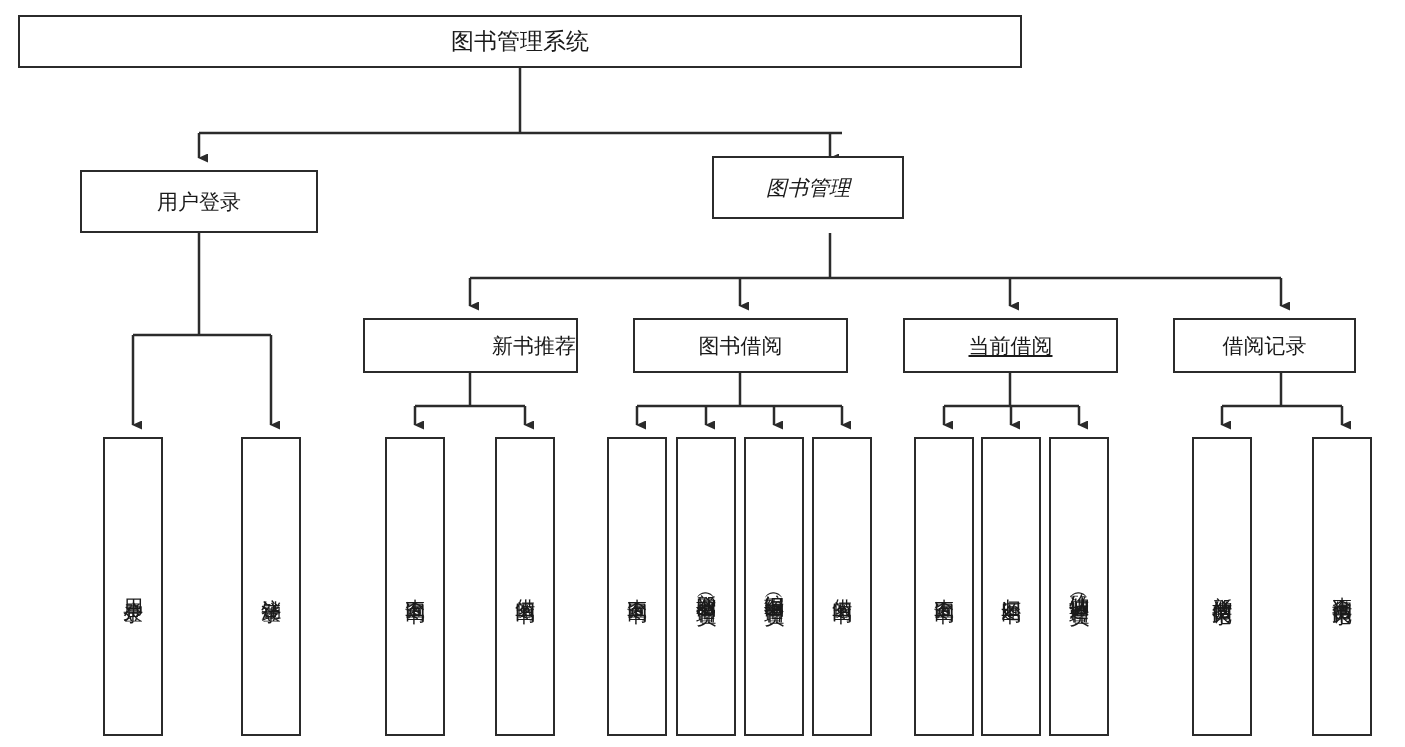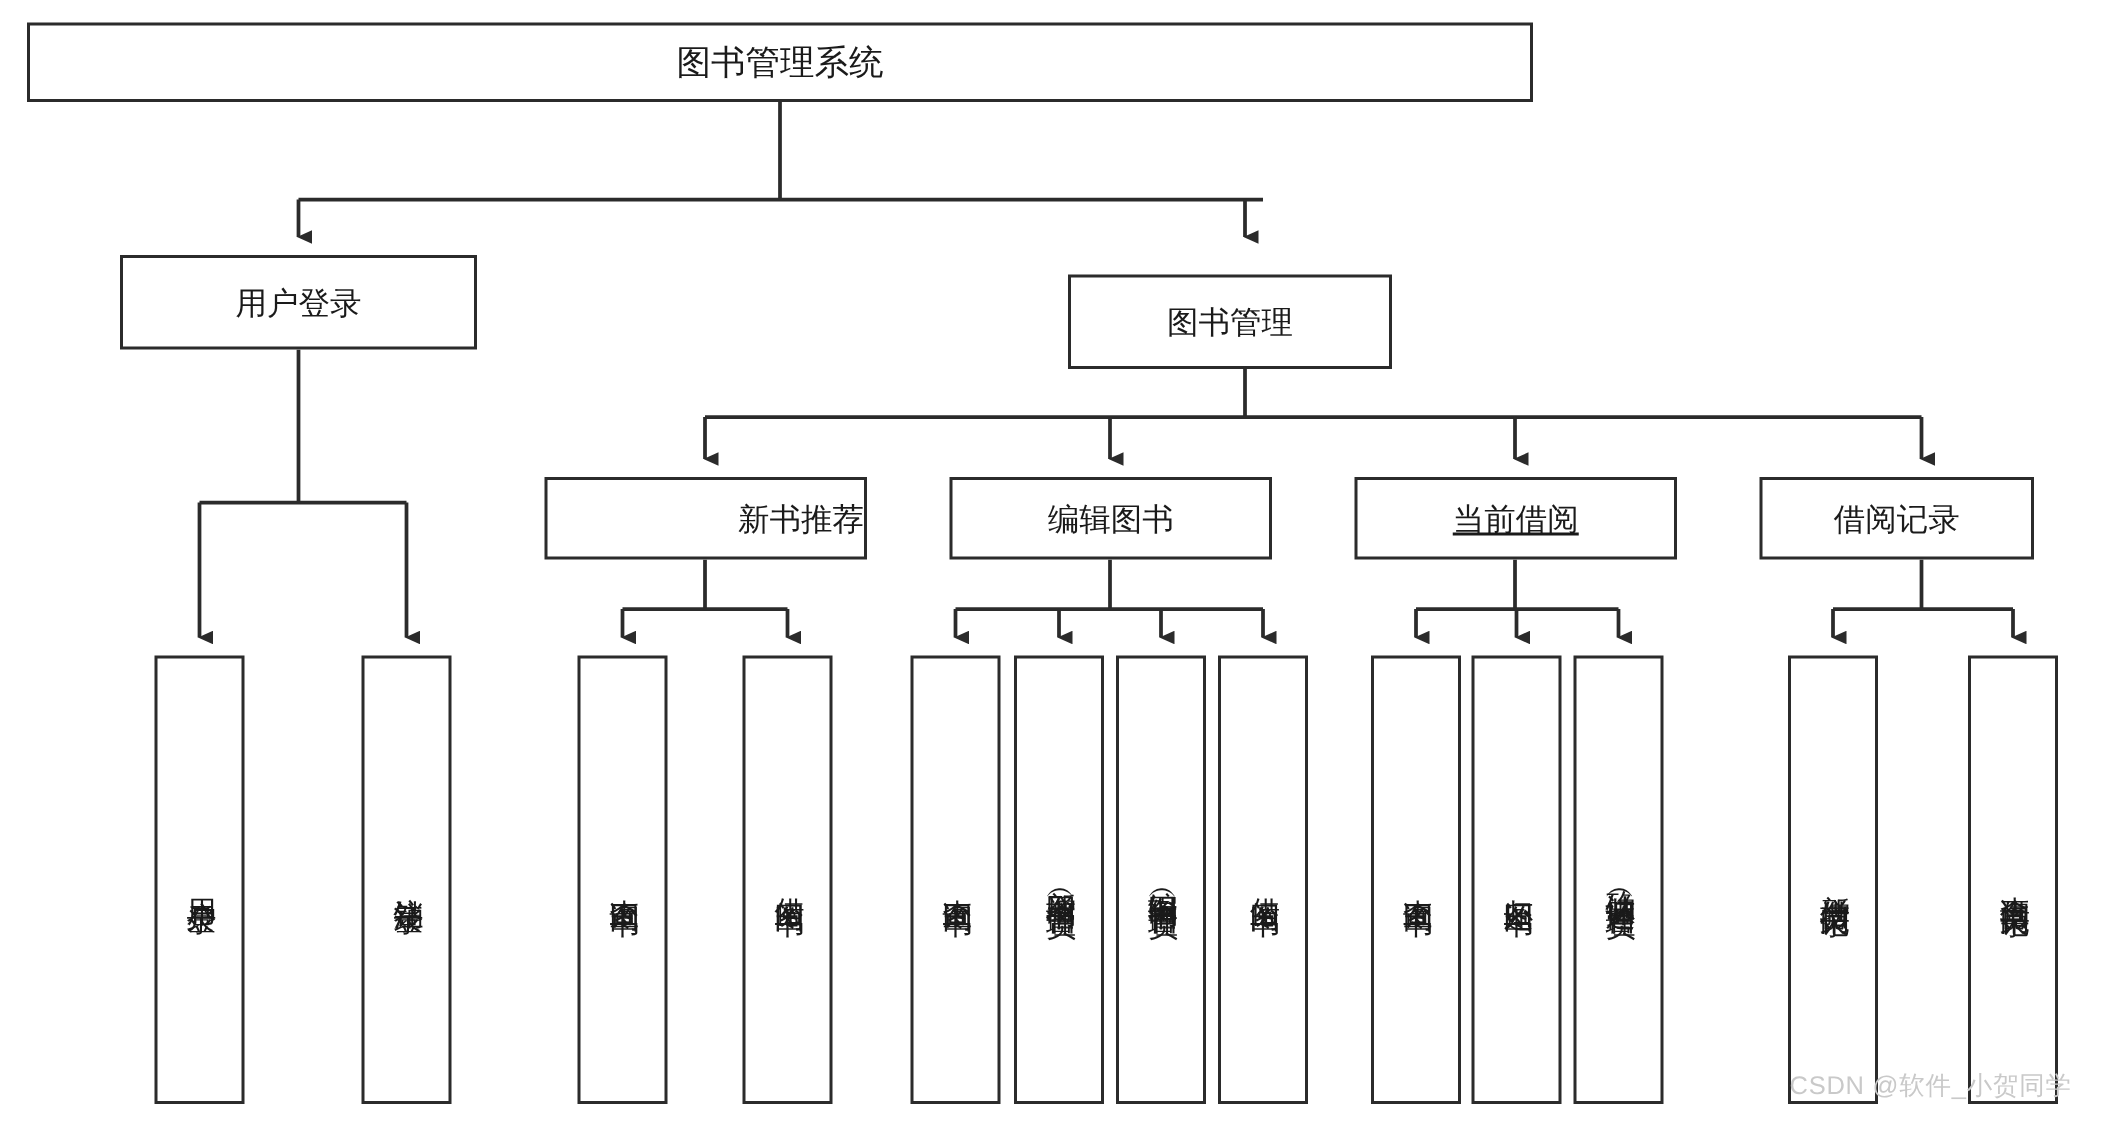--- a/index.html
+++ b/index.html
@@ -72,29 +72,29 @@
     </g>
   </svg>
 
   <div class="node root" style="left:18px;top:15px;width:1004px;height:53px;">
     <span>图书管理系统</span>
   </div>
 
   <div class="node lvl2" style="left:80px;top:170px;width:238px;height:63px;">
     <span>用户登录</span>
   </div>
-  <div class="node lvl2" style="left:712px;top:183px;width:216px;height:63px;">
+  <div class="node lvl2" style="left:712px;top:156px;width:192px;height:63px;font-style:italic;">
     <span>图书管理</span>
   </div>
 
   <div class="node lvl3" style="left:363px;top:318px;width:215px;height:55px;justify-content:flex-end;">
     <span>新书推荐</span>
   </div>
   <div class="node lvl3" style="left:633px;top:318px;width:215px;height:55px;">
-    <span>编辑图书</span>
+    <span>图书借阅</span>
   </div>
   <div class="node lvl3" style="left:903px;top:318px;width:215px;height:55px;text-decoration:underline;">
     <span>当前借阅</span>
   </div>
   <div class="node lvl3" style="left:1173px;top:318px;width:183px;height:55px;">
     <span>借阅记录</span>
   </div>
 
   <div class="node leaf" style="left:103px;top:437px;width:60px;height:299px;">
     <span class="vtext">用户登录</span>
@@ -133,15 +133,14 @@
     <span class="vtext">确认归还（管理员）</span>
   </div>
 
   <div class="node leaf" style="left:1192px;top:437px;width:60px;height:299px;">
     <span class="vtext">新增借阅记录</span>
   </div>
   <div class="node leaf" style="left:1312px;top:437px;width:60px;height:299px;">
     <span class="vtext">查询借阅记录</span>
   </div>
 
-  <div class="watermark">CSDN @软件_小贺同学</div>
 
 </div>
 
 </body></html>

